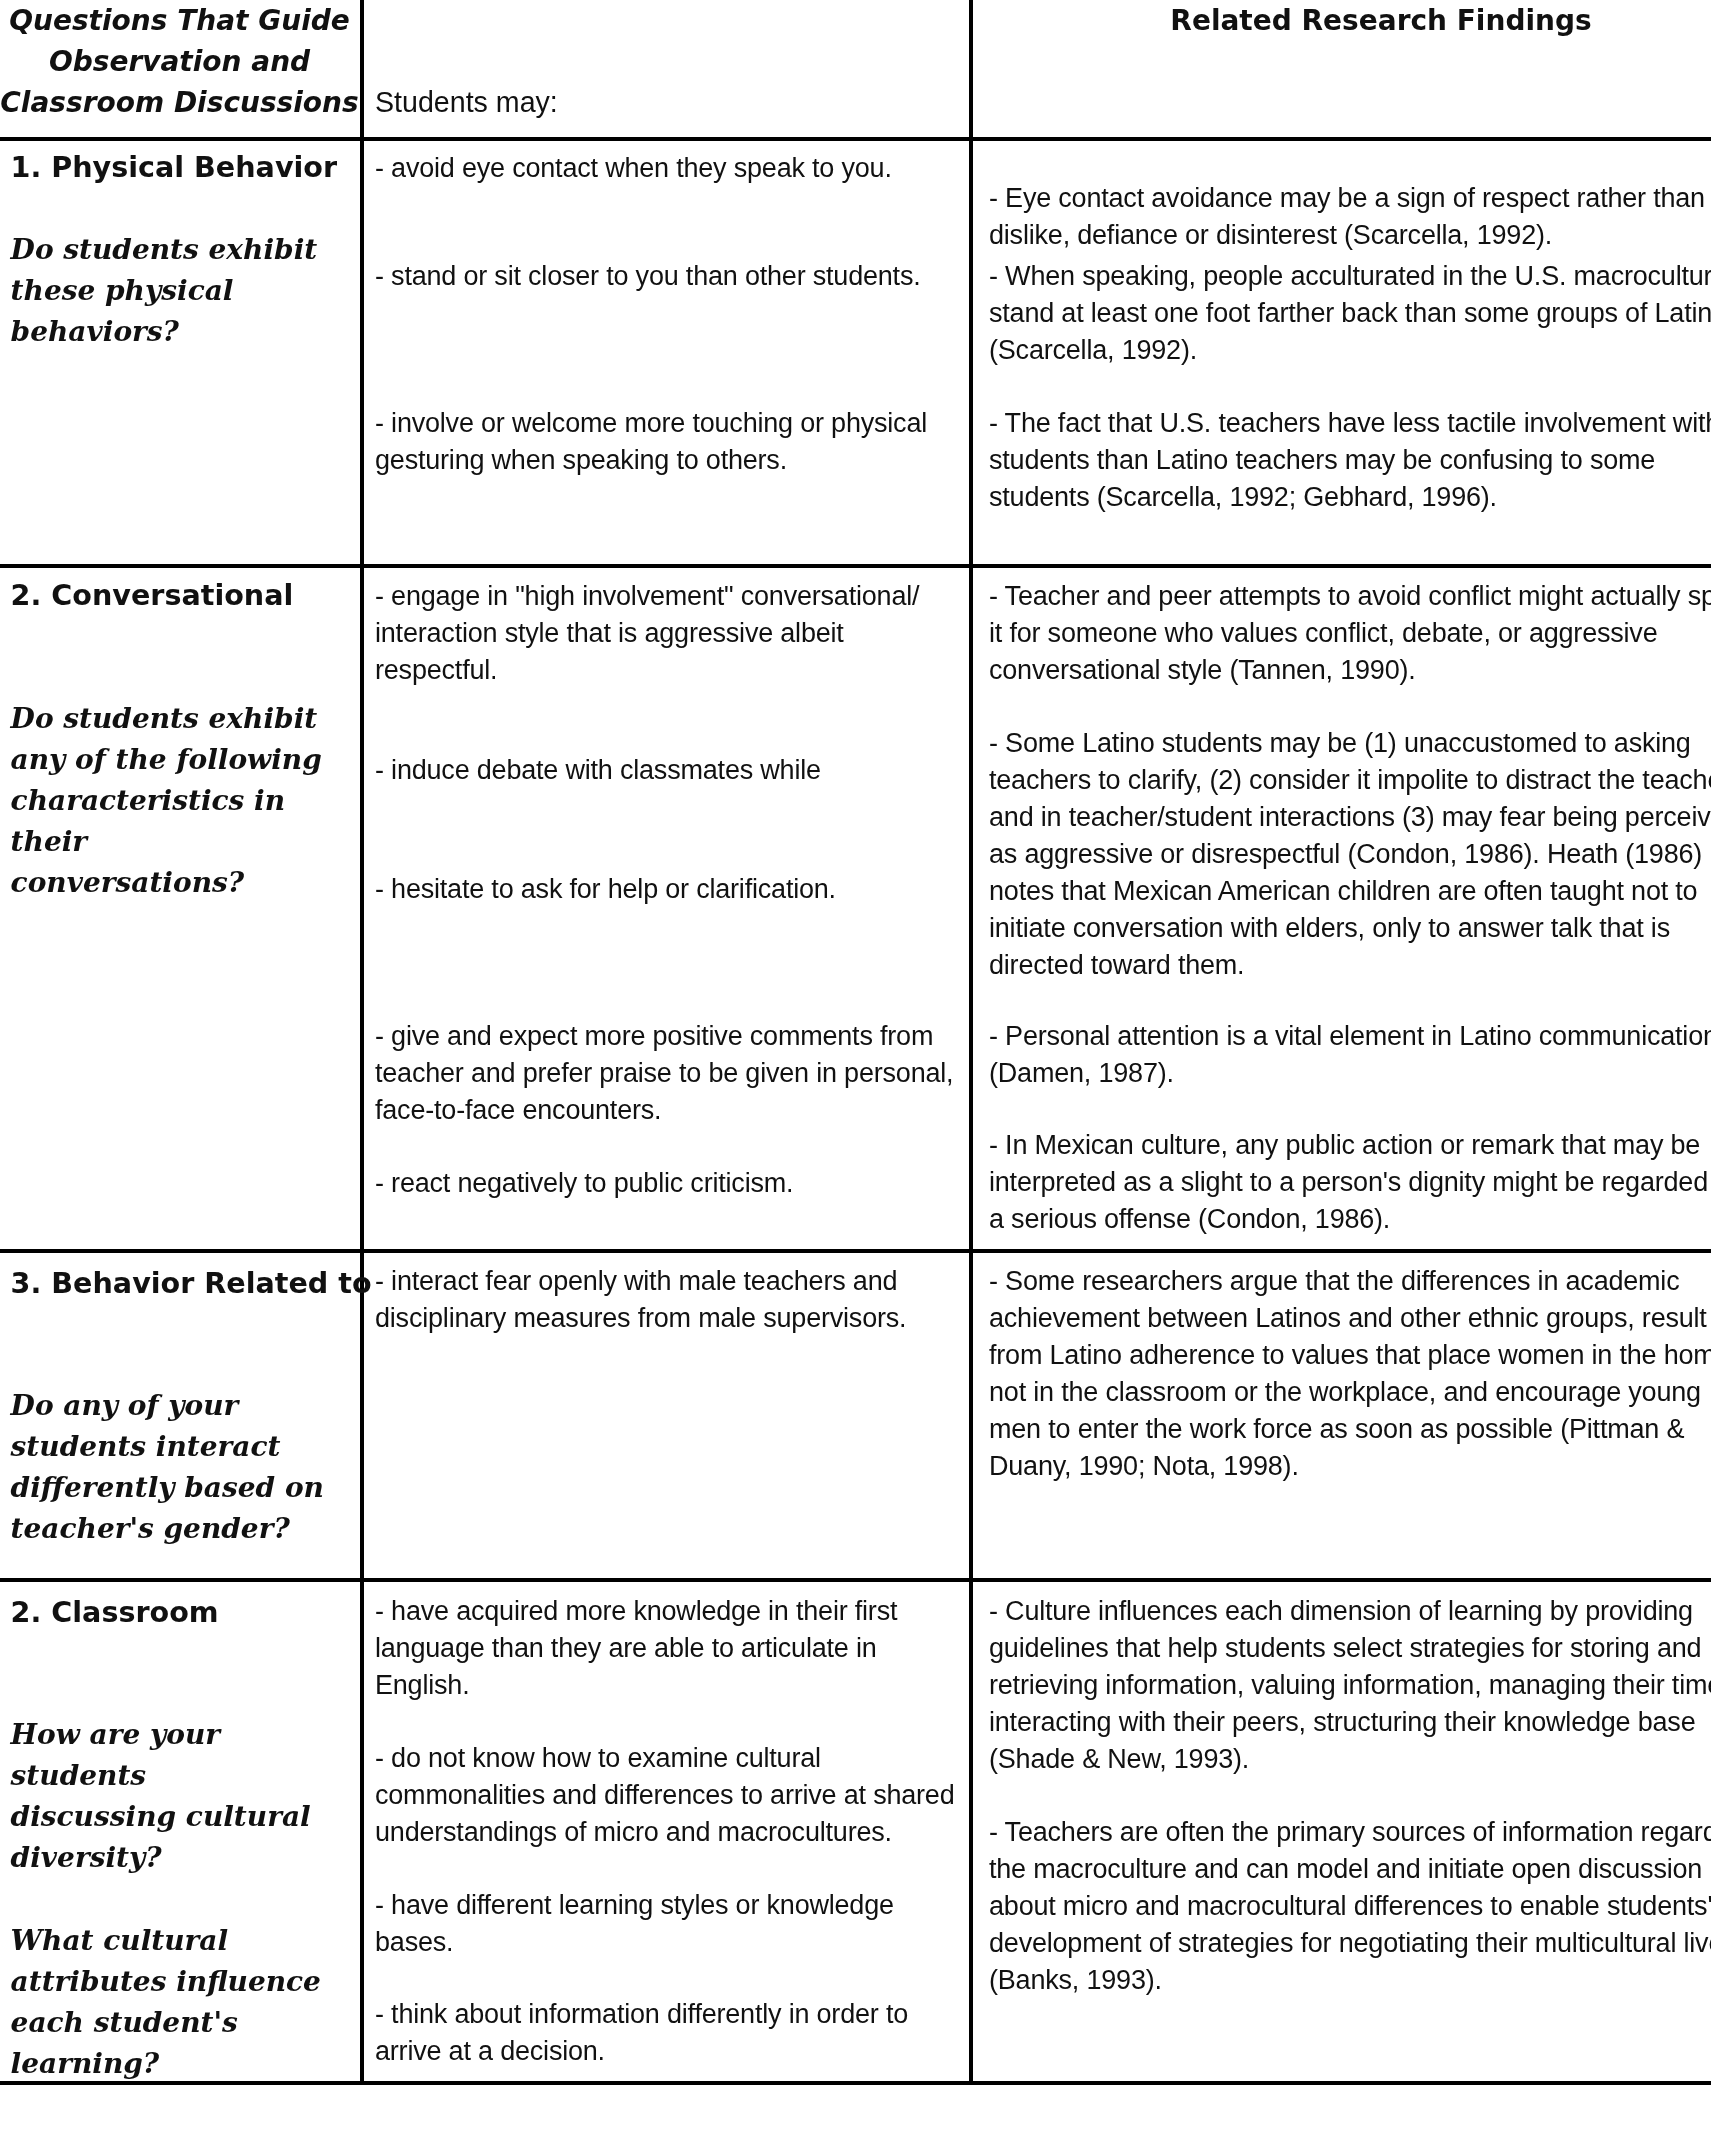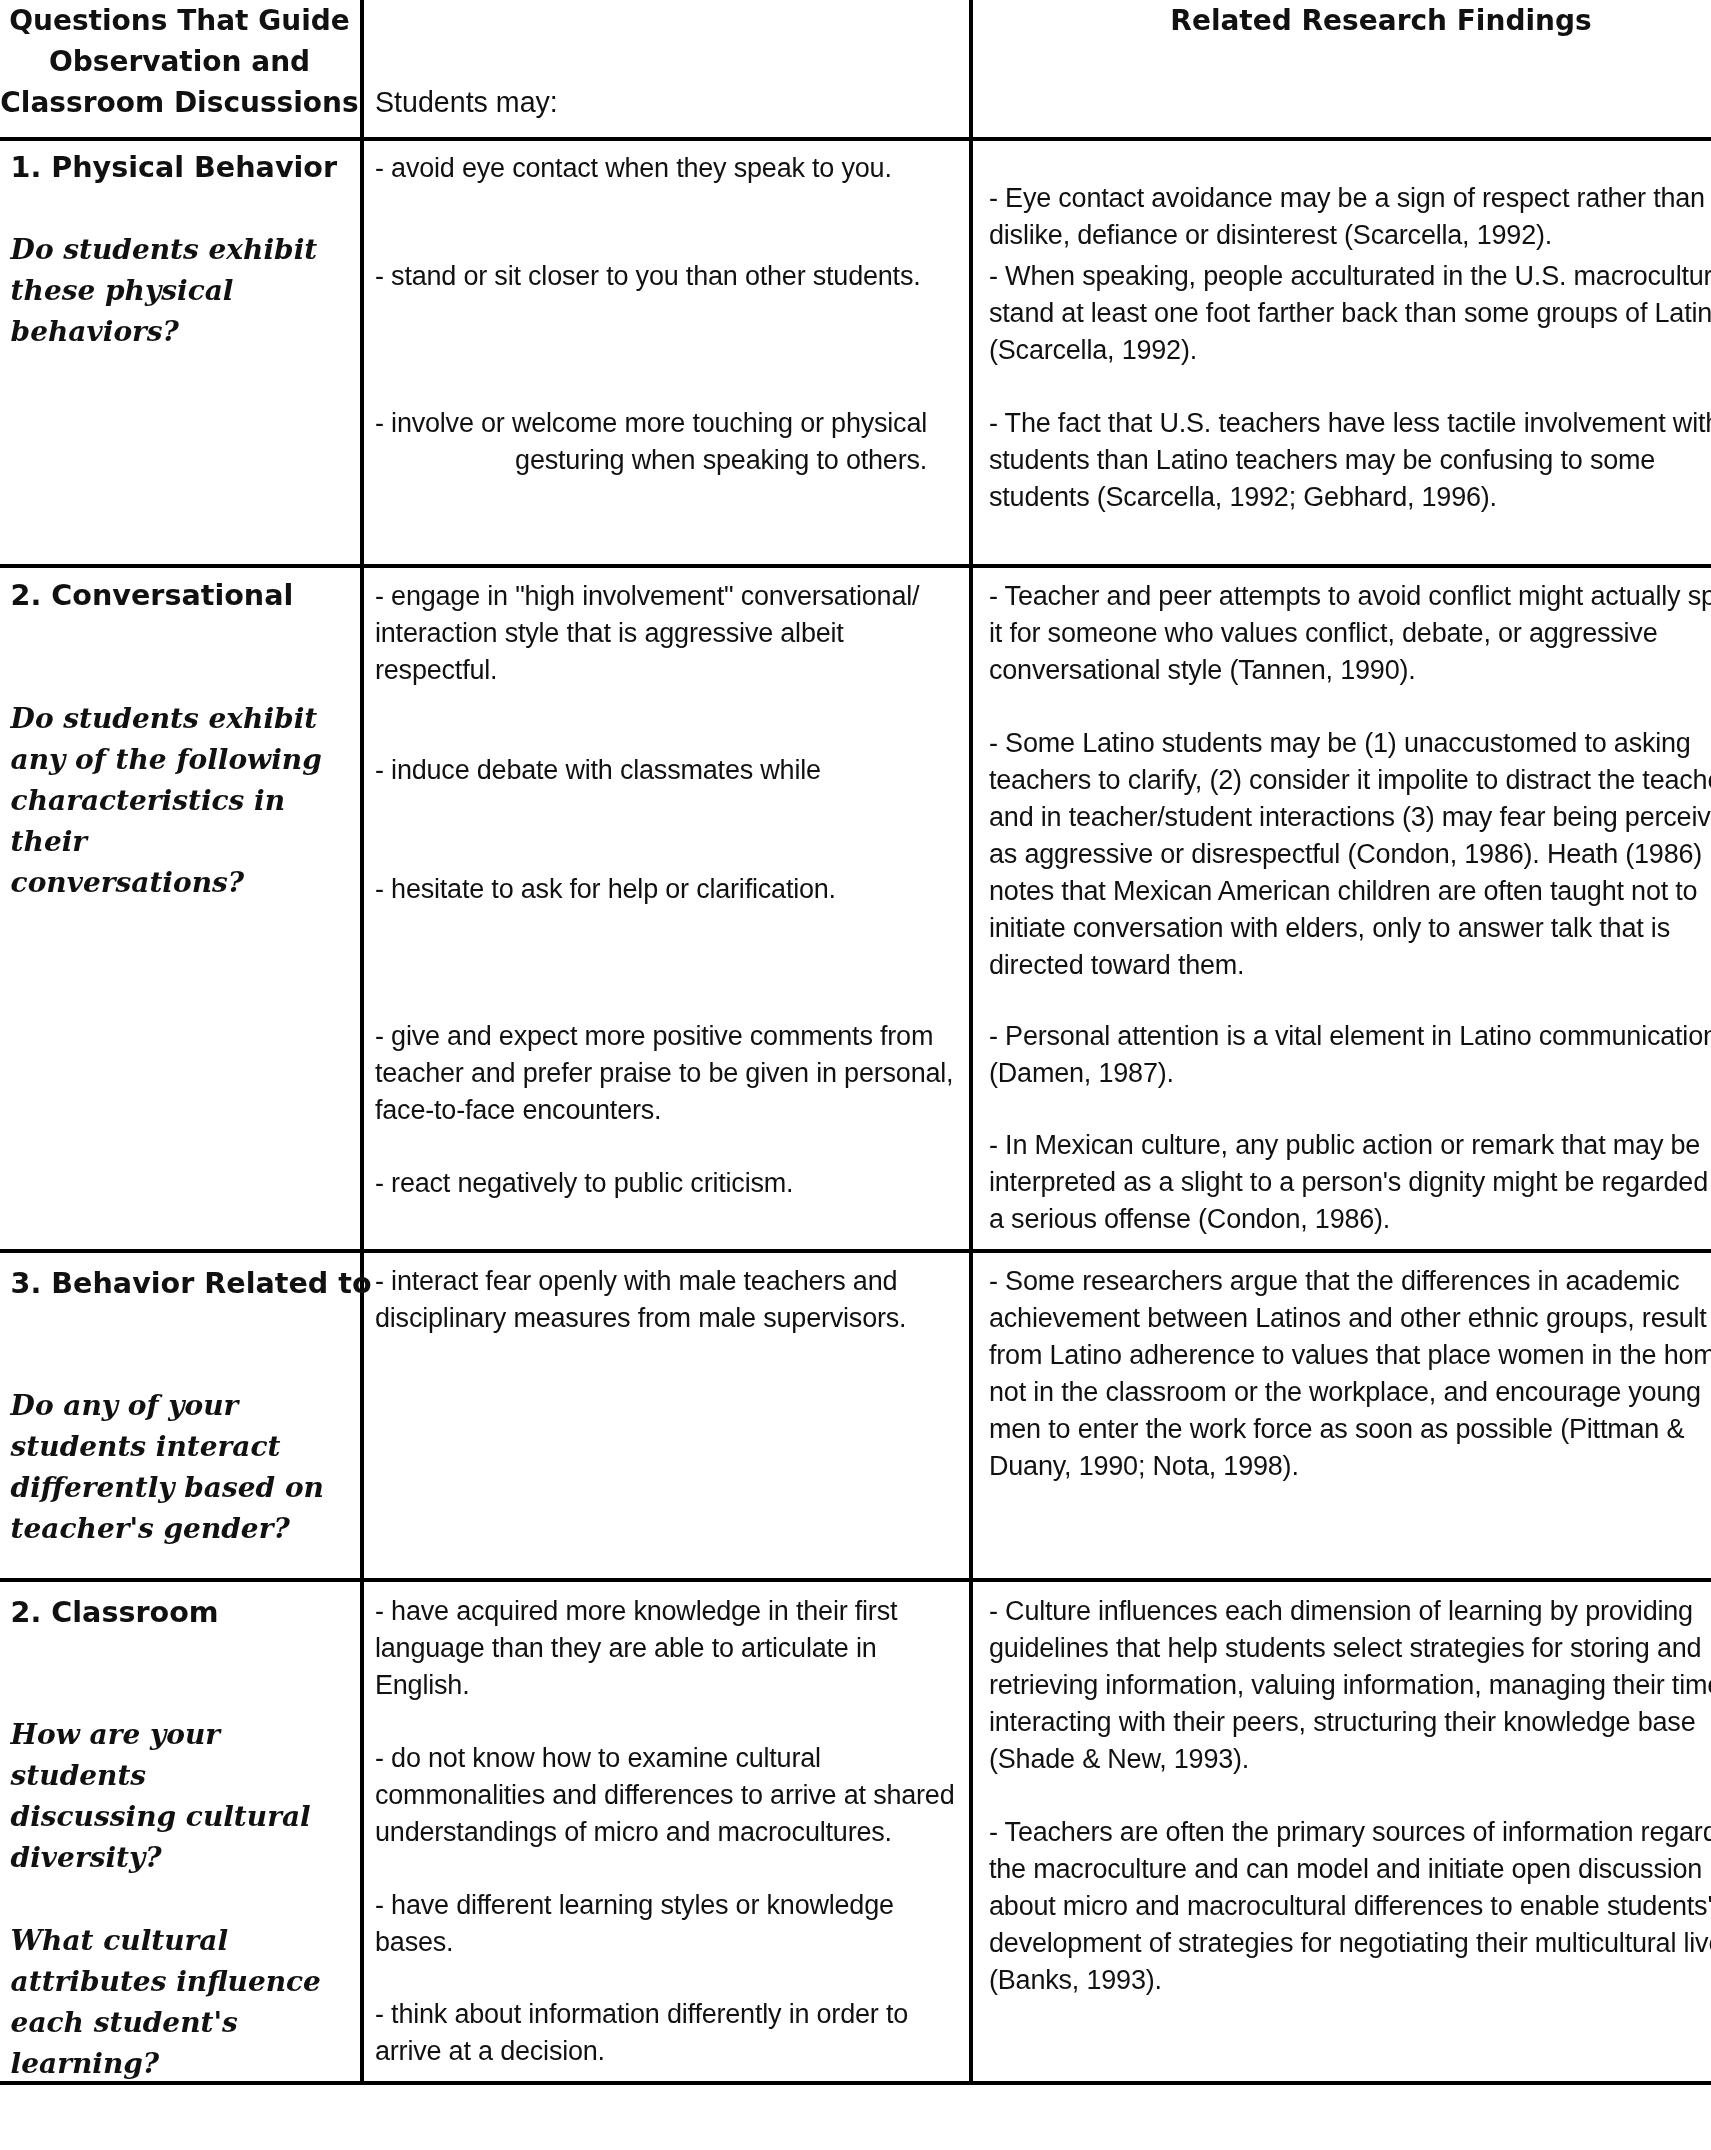--- a/index.html
+++ b/index.html
@@ -18,41 +18,41 @@
 <body>
 
 <div class="hline" style="top:137px;"></div>
 <div class="hline" style="top:564px;"></div>
 <div class="hline" style="top:1249px;"></div>
 <div class="hline" style="top:1578px;"></div>
 <div class="hline" style="top:2081px;"></div>
 <div class="vline" style="left:360px; top:0; height:2085px;"></div>
 <div class="vline" style="left:969px; top:0; height:2085px;"></div>
 
-<div class="hdr" style="left:0; top:0; width:359px;">
+<div class="hdr" style="left:0; top:0; width:359px;font-style:italic;">
     <div>Questions That Guide</div>
     <div>Observation and</div>
     <div>Classroom Discussions</div>
   </div>
 <div class="students-may">Students may:</div>
 <div class="hdr" style="left:973px; top:0; width:816px;">Related Research Findings</div>
 
 <div class="cat" style="top:147px;">1. Physical Behavior</div>
 <div class="q" style="top:229px;">
     <div>Do students exhibit</div>
     <div>these physical</div>
     <div>behaviors?</div>
   </div>
 <div class="cell-text mid" style="top:150px;">
     <div>- avoid eye contact when they speak to you.</div>
   </div>
 <div class="cell-text mid" style="top:258px;">
     <div>- stand or sit closer to you than other students.</div>
   </div>
-<div class="cell-text mid" style="top:405px;text-align:right;">
+<div class="cell-text mid" style="top:405px;">
     <div>- involve or welcome more touching or physical</div>
     <div>gesturing when speaking to others.</div>
   </div>
 <div class="cell-text right" style="top:150px;margin-top:30px;">
     <div>- Eye contact avoidance may be a sign of respect rather than</div>
     <div>dislike, defiance or disinterest (Scarcella, 1992).</div>
   </div>
 <div class="cell-text right" style="top:258px;">
     <div>- When speaking, people acculturated in the U.S. macroculture</div>
     <div>stand at least one foot farther back than some groups of Latinos</div>

